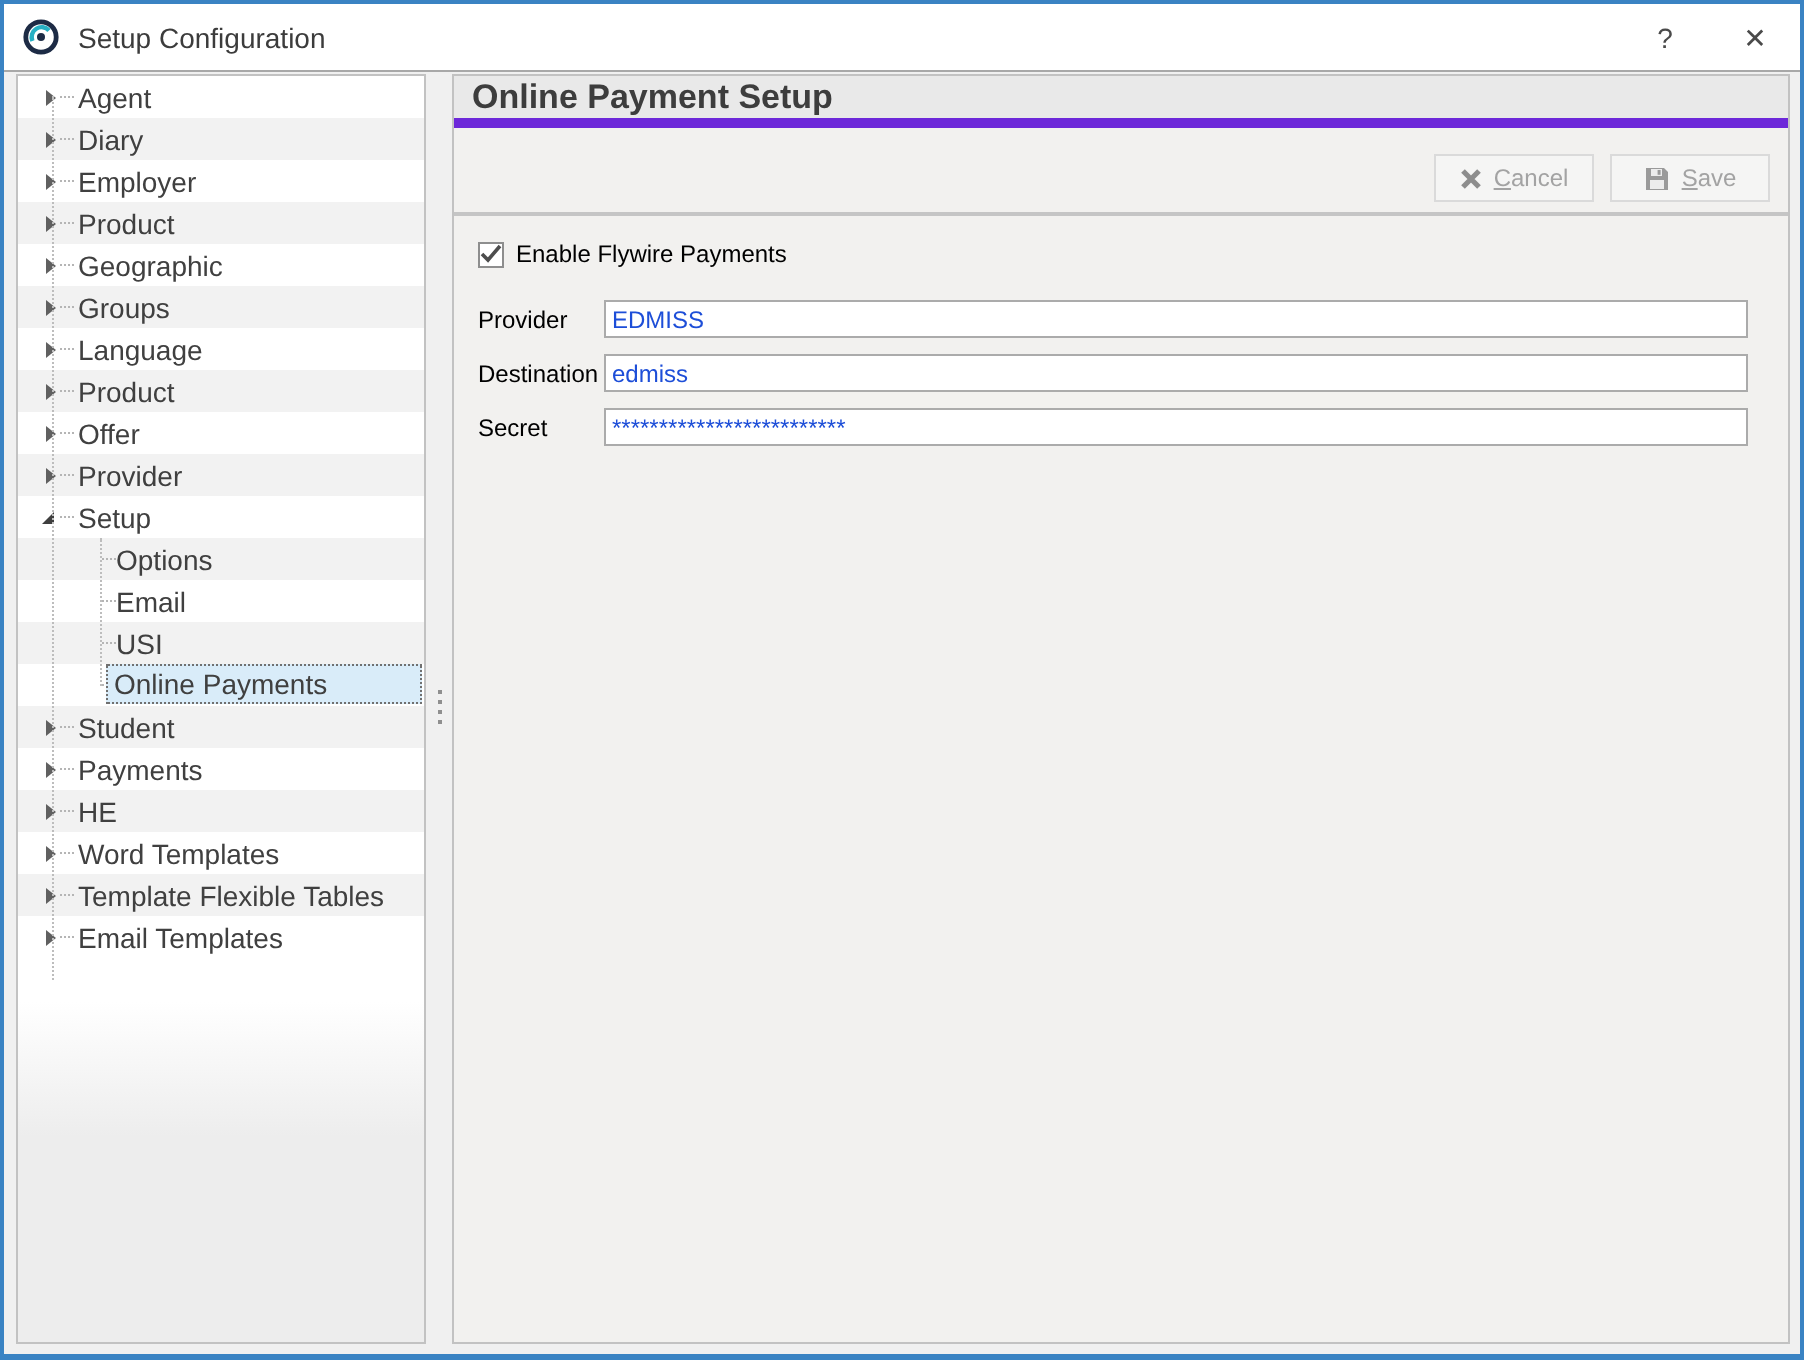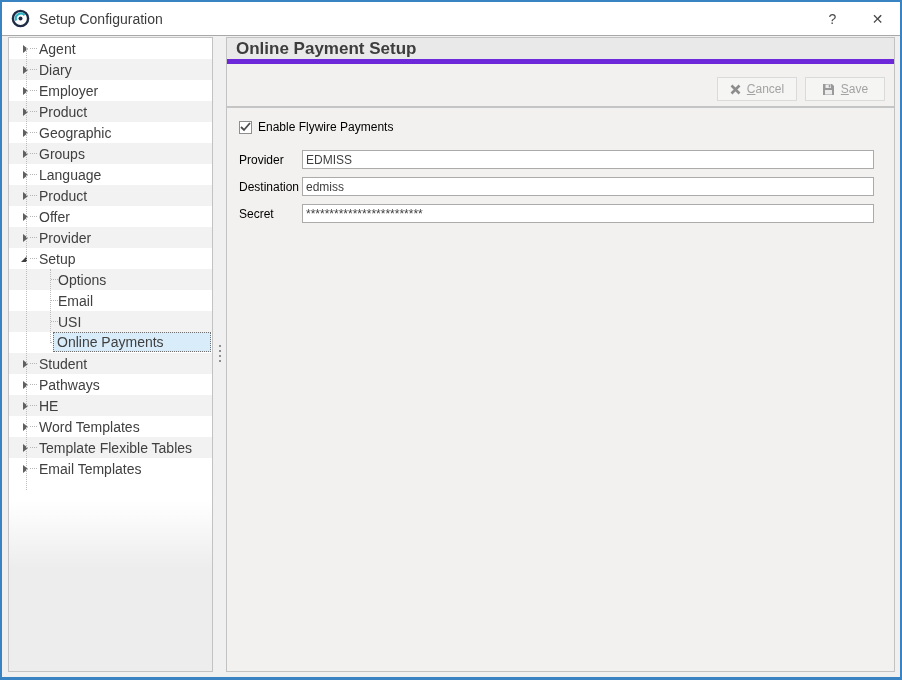--- a/index.html
+++ b/index.html
@@ -117,21 +117,21 @@
     display:flex; align-items:center; justify-content:center;
   }
   .check-label, .section-heading, .field-label { font-size:12px; color:#000000; }
   .section-heading { margin-top:6px; }
   .field-rows { margin-top:15px; }
   .field-row { display:flex; align-items:center; margin-bottom:8px; }
   .field-label { width:63px; flex:none; }
   .field-input {
     width:572px; height:19px;
     border:1px solid #ababab; background:#fff;
-    font-family:"Liberation Sans", sans-serif; font-size:12px; color:#404040;
+    font-family:"Liberation Sans", sans-serif; font-size:12px; color:#1d4ed8;
     padding:1px 3px;
   }
 </style>
 </head>
 <body>
 
 <div class="window">
 
   <div class="titlebar">
     <span class="app-icon">
@@ -225,21 +225,21 @@
           </span>
         </div>
         <div class="tree-row alt">
           <span class="tri-col"></span>
           <span class="connector p"></span>
           <span class="row-label parent">Student</span>
         </div>
         <div class="tree-row">
           <span class="tri-col"></span>
           <span class="connector p"></span>
-          <span class="row-label parent">Pathways</span>
+          <span class="row-label parent">Payments</span>
         </div>
         <div class="tree-row alt">
           <span class="tri-col"></span>
           <span class="connector p"></span>
           <span class="row-label parent">HE</span>
         </div>
         <div class="tree-row">
           <span class="tri-col"></span>
           <span class="connector p"></span>
           <span class="row-label parent">Word Templates</span>

